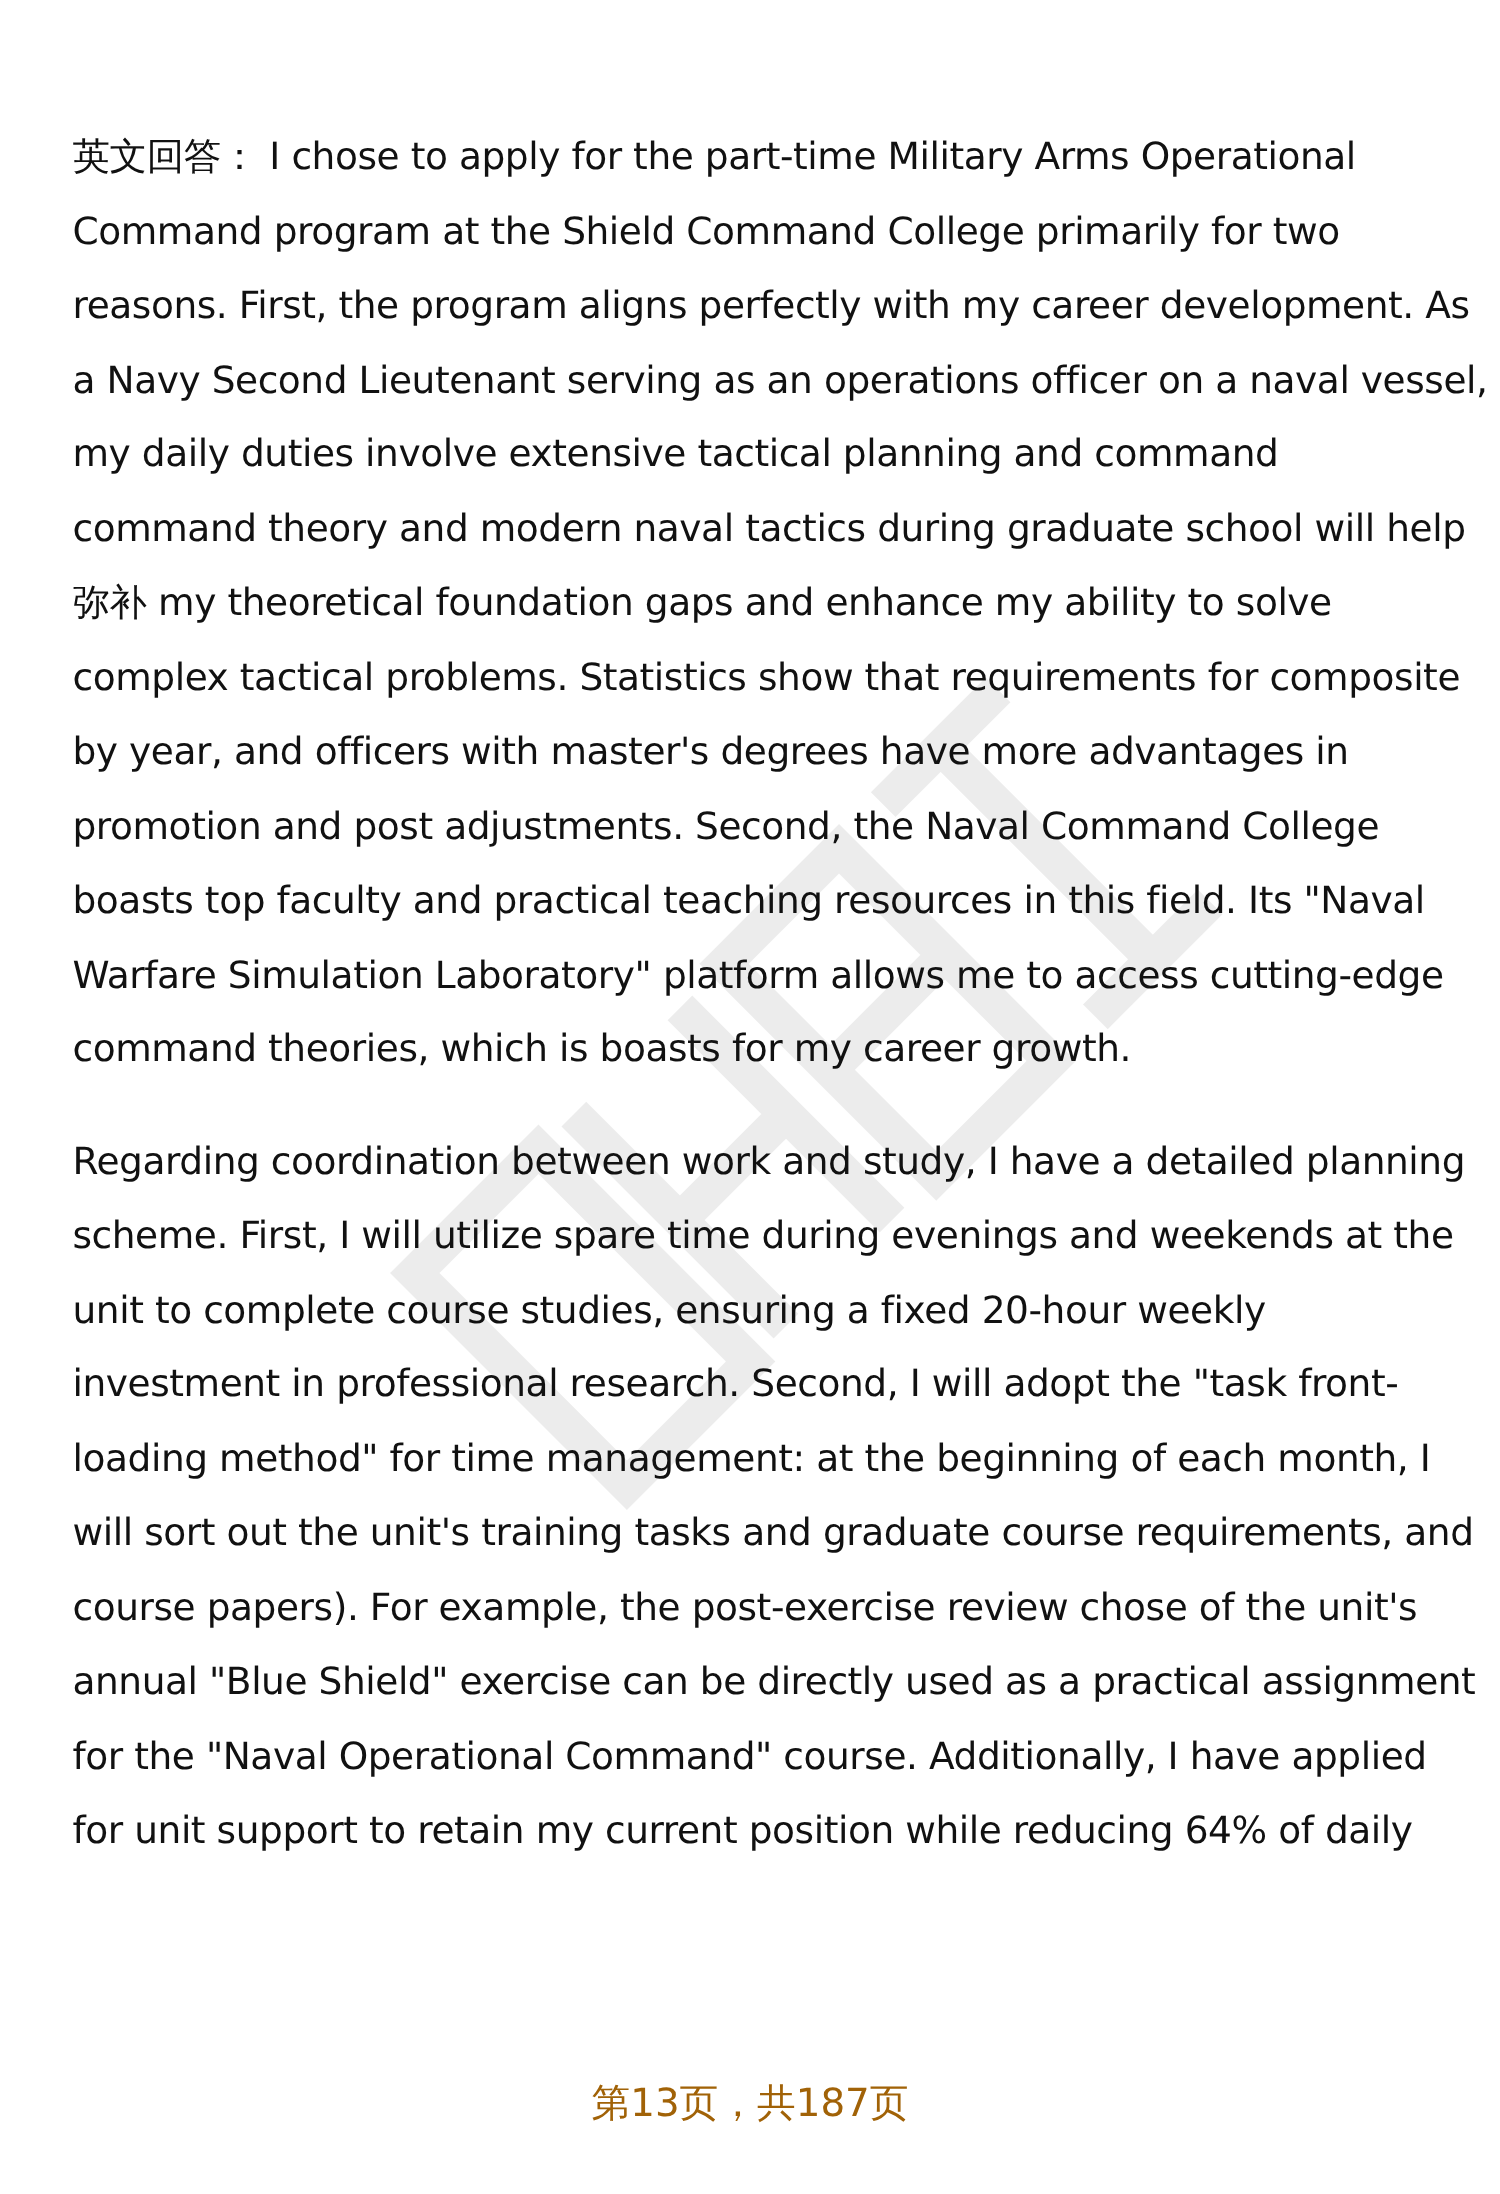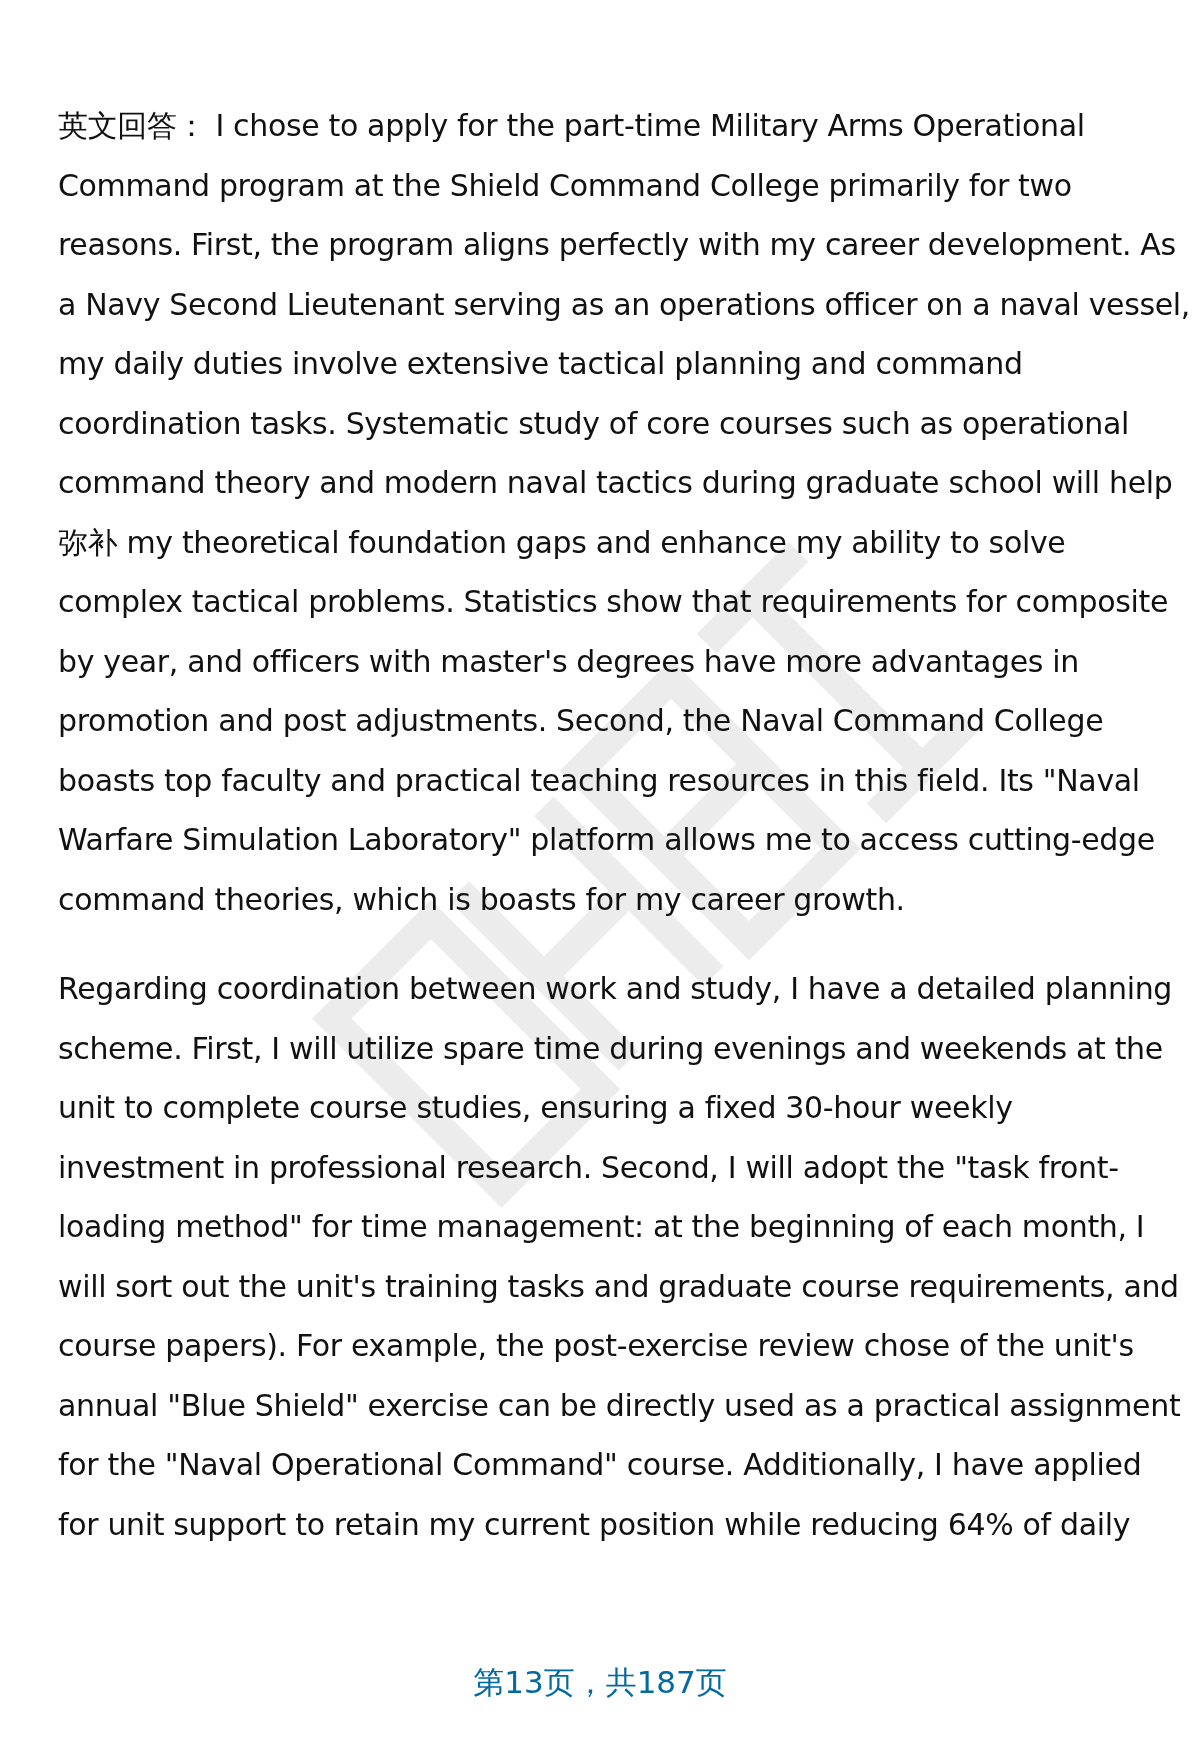--- a/index.html
+++ b/index.html
@@ -5,21 +5,21 @@
   html, body { margin: 0; padding: 0; background: #ffffff; }
   body { width: 1200px; height: 1755px; position: relative; overflow: hidden;
          font-family: "DejaVu Sans", "Liberation Sans", sans-serif; color: #111111; }
   .page { position: absolute; left: 0; top: 0; width: 1200px; height: 1755px; }
   .watermark { position: absolute; left: 200px; top: 420px; width: 900px; height: 900px;
                pointer-events: none; opacity: 0.07; }
   .content { position: absolute; left: 58px; top: 96px; width: 1080px; }
   .line { font-size: 30px; line-height: 59.5px; white-space: nowrap; letter-spacing: -0.35px; }
   .para-gap { height: 30px; }
   .footer { position: absolute; left: 0; width: 1200px; top: 1662px; text-align: center;
-            font-size: 31px; color: #0369a1; }
+            font-size: 31px; color: #a16207; }
 </style>
 </head>
 <body>
 
 <div class="page">
 
   <svg class="watermark" viewBox="0 0 900 900">
     <g fill="none" stroke="#000" stroke-width="28" transform="rotate(-45 450 450)">
       <rect x="120" y="330" width="140" height="240"></rect>
       <path d="M300 330 L300 570 M300 450 L420 450 M420 330 L420 570"></path>
@@ -28,35 +28,34 @@
     </g>
   </svg>
 
   <div class="content">
     <div>
       <div class="line">英文回答： I chose to apply for the part-time Military Arms Operational</div>
       <div class="line">Command program at the Shield Command College primarily for two</div>
       <div class="line">reasons. First, the program aligns perfectly with my career development. As</div>
       <div class="line">a Navy Second Lieutenant serving as an operations officer on a naval vessel,</div>
       <div class="line">my daily duties involve extensive tactical planning and command</div>
-      <div class="line">coordination tasks. Systematic study of core courses such as operational</div>
       <div class="line">command theory and modern naval tactics during graduate school will help</div>
       <div class="line">弥补 my theoretical foundation gaps and enhance my ability to solve</div>
       <div class="line">complex tactical problems. Statistics show that requirements for composite</div>
       <div class="line">by year, and officers with master's degrees have more advantages in</div>
       <div class="line">promotion and post adjustments. Second, the Naval Command College</div>
       <div class="line">boasts top faculty and practical teaching resources in this field. Its "Naval</div>
       <div class="line">Warfare Simulation Laboratory" platform allows me to access cutting-edge</div>
       <div class="line">command theories, which is boasts for my career growth.</div>
     </div>
     <div class="para-gap"></div>
     <div>
       <div class="line">Regarding coordination between work and study, I have a detailed planning</div>
       <div class="line">scheme. First, I will utilize spare time during evenings and weekends at the</div>
-      <div class="line">unit to complete course studies, ensuring a fixed 30-hour weekly</div>
+      <div class="line">unit to complete course studies, ensuring a fixed 20-hour weekly</div>
       <div class="line">investment in professional research. Second, I will adopt the "task front-</div>
       <div class="line">loading method" for time management: at the beginning of each month, I</div>
       <div class="line">will sort out the unit's training tasks and graduate course requirements, and</div>
       <div class="line">course papers). For example, the post-exercise review chose of the unit's</div>
       <div class="line">annual "Blue Shield" exercise can be directly used as a practical assignment</div>
       <div class="line">for the "Naval Operational Command" course. Additionally, I have applied</div>
       <div class="line">for unit support to retain my current position while reducing 64% of daily</div>
     </div>
   </div>
 

